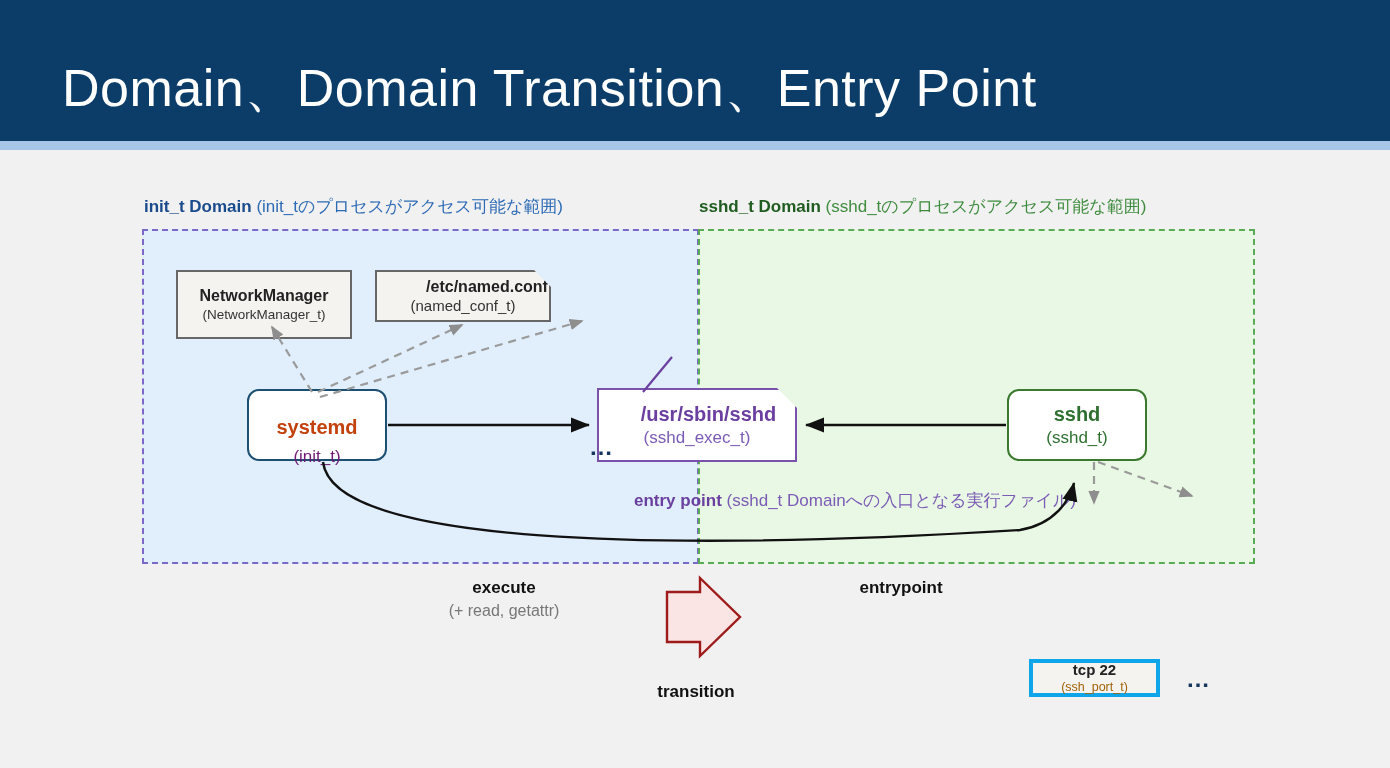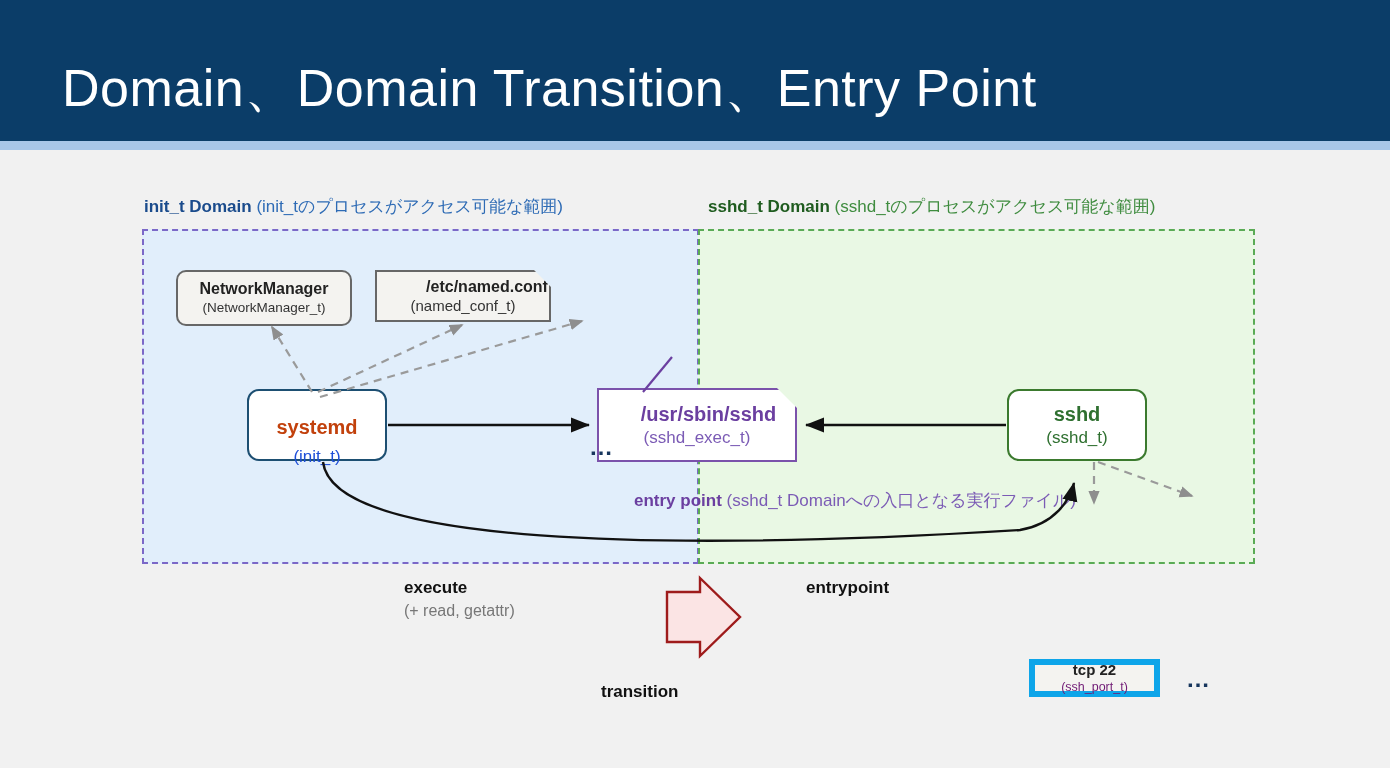--- a/index.html
+++ b/index.html
@@ -49,21 +49,21 @@
   .domain-caption {
     position: absolute;
     font-size: 17px;
     white-space: nowrap;
   }
   .domain-caption .dc-name { font-weight: bold; }
   #caption-init   { left: 144px; top: 45px; }
   #caption-init .dc-name { color: #1a4b8c; }
   #caption-init .dc-desc { color: #2e6bb5; }
   #caption-sshd   { left: 699px; top: 45px; }
-  #caption-sshd .dc-name { color: #1f5c1f; margin-left: 9px; }
+  #caption-sshd .dc-name { color: #1f5c1f; }
   #caption-sshd .dc-desc { color: #3f8c3f; }
 
   
   .domain-region {
     position: absolute;
     box-sizing: border-box;
   }
   #region-init {
     left: 142px; top: 79px;
     width: 557px; height: 335px;
@@ -87,24 +87,24 @@
     justify-content: center;
     text-align: center;
     line-height: 1.12;
   }
   .node .n-title { font-weight: bold; }
   .node .n-sub { }
 
   
   #node-networkmanager {
     left: 176px; top: 120px;
-    width: 176px; height: 56px;
+    width: 176px; height: 69px;
     background: #f4f3f0;
     border: 2px solid #676767;
-    border-radius: 10px;
+    border-radius: 0;
   }
   #node-networkmanager .n-title { font-size: 16px; color: #222222; }
   #node-networkmanager .n-sub { font-size: 13.5px; color: #333333; margin-top: 2px; }
 
   
   #node-namedconf {
     left: 375px; top: 120px;
     width: 176px; height: 52px;
     background: #f4f3f0;
     border: 2px solid #676767;
@@ -115,21 +115,21 @@
 
   
   #node-systemd {
     left: 247px; top: 239px;
     width: 140px; height: 72px;
     background: #ffffff;
     border: 2px solid #1d4f72;
     border-radius: 12px;
   }
   #node-systemd .n-title { font-size: 20px; color: #c2410c; margin-top: 32px; }
-  #node-systemd .n-sub { font-size: 17px; color: #1d4ed8; margin-top: 8px; }
+  #node-systemd .n-sub { font-size: 17px; color: #701a75; margin-top: 8px; }
 
   
   #node-sshdexec {
     left: 597px; top: 238px;
     width: 200px; height: 74px;
     background: #ffffff;
     border: 2px solid #7b52ab;
     clip-path: polygon(0 0, calc(100% - 20px) 0, 100% 20px, 100% 100%, 0 100%);
   }
   #node-sshdexec .n-title { font-size: 20px; color: #6b3fa0; margin-left: 23px; }
@@ -144,39 +144,40 @@
     border-radius: 12px;
   }
   #node-sshd .n-title { font-size: 20px; color: #2f7030; }
   #node-sshd .n-sub { font-size: 17px; color: #2f7030; margin-top: 2px; }
 
   
   #node-tcp22 {
     left: 1029px; top: 509px;
     width: 131px; height: 38px;
     background: #f4f3f0;
-    border: 6px solid #0ea5e9;
+    border: 4px solid #0ea5e9;
   }
   #node-tcp22 .n-title { font-size: 15px; color: #222222; }
-  #node-tcp22 .n-sub { font-size: 12.5px; color: #701a75; margin-top: 1px; }
+  #node-tcp22 .n-sub { font-size: 12.5px; color: #a16207; margin-top: 1px; }
 
   
   .ellipsis {
     position: absolute;
     font-size: 24px;
     font-weight: bold;
     line-height: 1;
     letter-spacing: 1px;
   }
   #ellipsis-left { left: 589px; top: 285px; color: #17365d; }
   #ellipsis-right { left: 1186px; top: 517px; color: #17365d; }
 
   
   .edge-label {
     position: absolute;
+    text-align: center;
     white-space: nowrap;
     line-height: 1.2;
   }
   #label-execute {
     left: 404px; top: 428px;
     width: 200px;
   }
   #label-execute .el-main { font-size: 17px; font-weight: bold; color: #111111; display: block; }
   #label-execute .el-sub { font-size: 16px; color: #777777; display: block; margin-top: 3px; }
 

